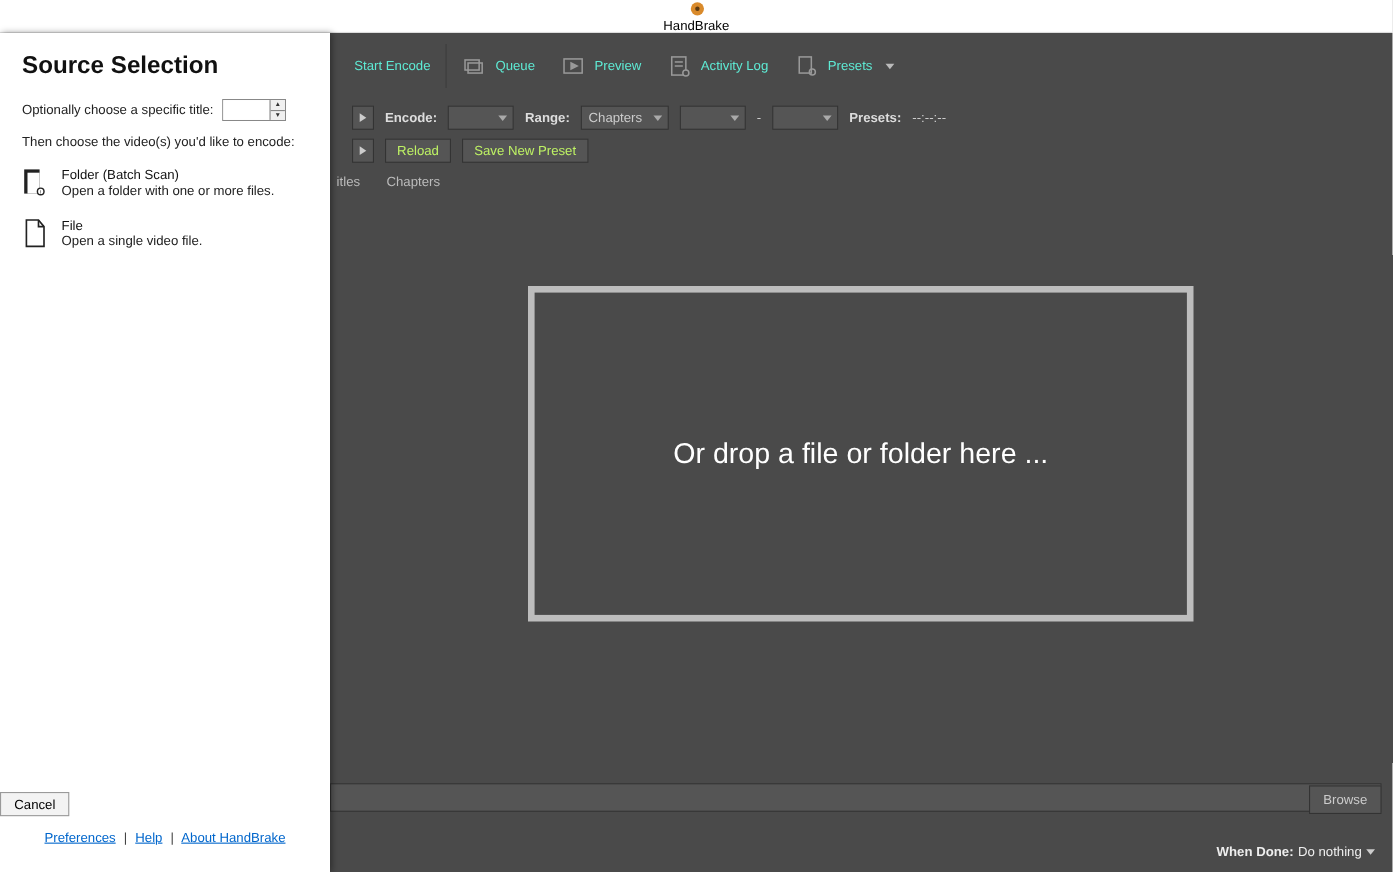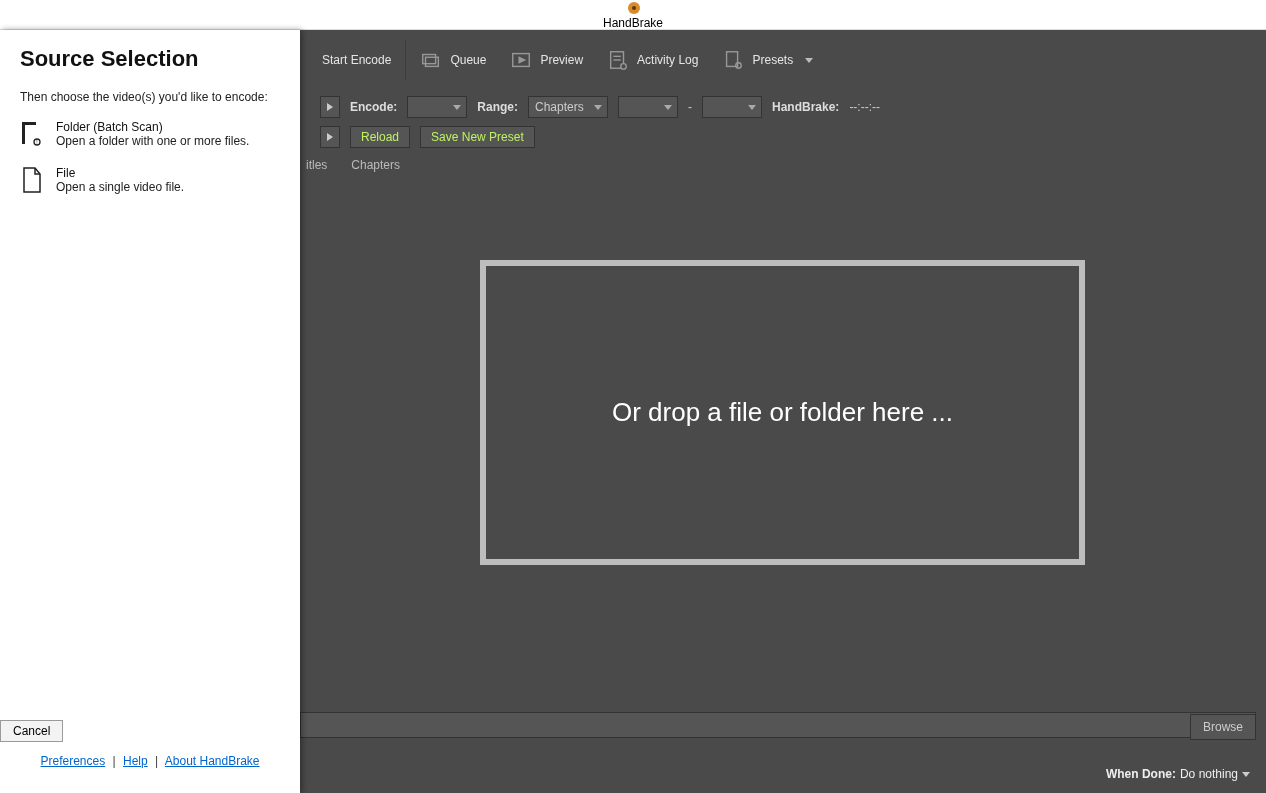--- a/index.html
+++ b/index.html
@@ -12,21 +12,21 @@
 .titlebar .spacer { flex:1 1 auto; }
 .winbtn { width:46px; height:30px; display:flex; align-items:center; justify-content:center; cursor:default; }
 .winbtn svg { width:10px; height:10px; stroke:#000; stroke-width:1; fill:none; }
 
 
 .client { position:relative; width:1266px; height:763px; }
 
 
 .under { position:absolute; inset:0; background:#4a4a4a; }
 
-.toolbar { height:60px; display:flex; align-items:center; padding-left:310px; gap:0; color:#e5e5e5; font-size:12px; }
+.toolbar { height:60px; display:flex; align-items:center; padding-left:310px; gap:0; color:#5eead4; font-size:12px; }
 .tb-item { display:flex; align-items:center; gap:8px; padding:0 12px; height:60px; }
 .tb-icon { width:22px; height:22px; opacity:.7; }
 .tb-sep { width:1px; height:40px; background:#3c3c3c; margin:0 2px; }
 .tb-caret { width:0; height:0; border-left:4px solid transparent; border-right:4px solid transparent; border-top:5px solid #bbb; margin-left:4px; }
 
 .row-controls { display:flex; align-items:center; gap:10px; padding:6px 0 6px 320px; color:#ccc; font-size:12px; }
 .row-controls .lbl { font-weight:bold; color:#ddd; }
 .fake-dd { background:#555; border:1px solid #333; height:22px; padding:0 18px 0 6px; line-height:20px; position:relative; color:#ccc; font-size:12px; }
 .fake-dd.small { width:60px; }
 .fake-dd.med  { width:80px; }
@@ -149,21 +149,21 @@
 
     <div class="row-controls">
       <span class="nav-btn"></span>
       <span class="lbl">Encode:</span>
       <span class="fake-dd small"></span>
       <span class="lbl">Range:</span>
       <span class="fake-dd med">Chapters</span>
       <span class="fake-dd small"></span>
       <span>-</span>
       <span class="fake-dd small"></span>
-      <span class="lbl">HandBrake:</span>
+      <span class="lbl">Presets:</span>
       <span>--:--:--</span>
     </div>
 
     <div class="row-controls" style="padding-top:2px;">
       <span class="nav-btn"></span>
       <span class="fake-btn">Reload</span>
       <span class="fake-btn">Save New Preset</span>
     </div>
 
     <div class="tabs-row">
@@ -182,20 +182,30 @@
       <span class="wlbl">When Done:</span>
       <span>Do nothing</span>
       <span class="caret"></span>
     </div>
   </div>
 
   <div class="panel">
     <div class="panel-inner">
       <h1>Source Selection</h1>
 
+      <div class="ctl-row">
+        <label>Optionally choose a specific title:</label>
+        <div class="spin-wrap">
+          <input type="text" value="" style="">
+          <div class="spin-btns">
+            <span>▲</span>
+            <span>▼</span>
+          </div>
+        </div>
+      </div>
 
       <div class="hint">Then choose the video(s) you'd like to encode:</div>
 
       <div class="src-opt">
         <span class="icn">
           <svg viewBox="0 0 24 28">
               <rect x="2" y="2" width="14" height="22" fill="#222"></rect>
               <rect x="5" y="5" width="11" height="19" fill="#fff"></rect>
               <circle cx="17" cy="22" r="3" fill="#fff" stroke="#222" stroke-width="1.3"></circle>
               <text x="17" y="24" font-size="5" text-anchor="middle" fill="#222">!</text>

